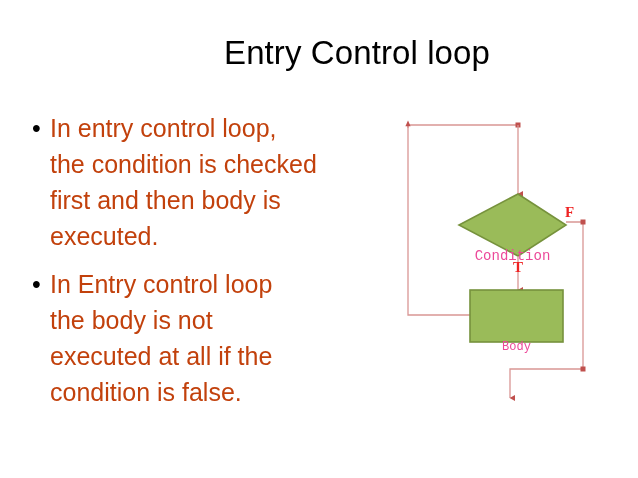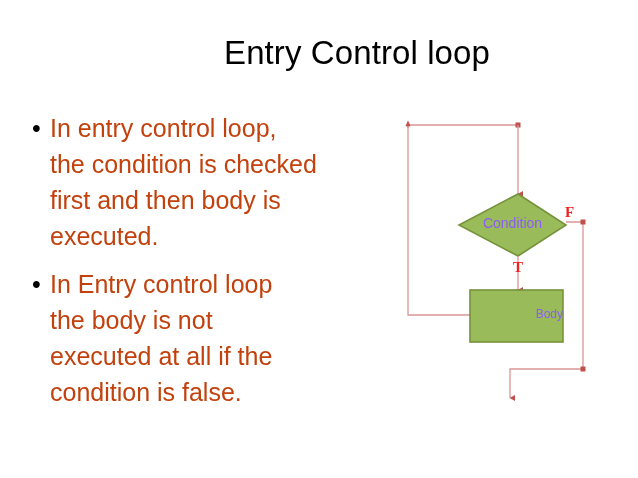--- a/index.html
+++ b/index.html
@@ -77,39 +77,39 @@
   #flow-svg {
     position: absolute;
     left: 0;
     top: 0;
     width: 220px;
     height: 300px;
     overflow: visible;
   }
   .shape-label {
     position: absolute;
-    color: #8b5cf6;
-    font-family: Liberation Sans, sans-serif;
+    color: #ec4899;
+    font-family: Liberation Mono, monospace;
     text-align: center;
     pointer-events: none;
+    margin-top: 33px;
   }
   #condition-label {
     left: 69px;
     top: 107px;
     width: 107px;
     font-size: 14px;
     line-height: 16px;
   }
   #body-label {
     left: 80px;
     top: 199px;
     width: 93px;
     font-size: 12px;
     line-height: 14px;
-    text-align: right;
   }
   .branch-label {
     position: absolute;
     color: #ef2222;
     font-family: "Liberation Serif", serif;
     font-weight: bold;
     font-size: 15px;
     line-height: 15px;
   }
   #label-false { left: 175px; top: 97px; }

